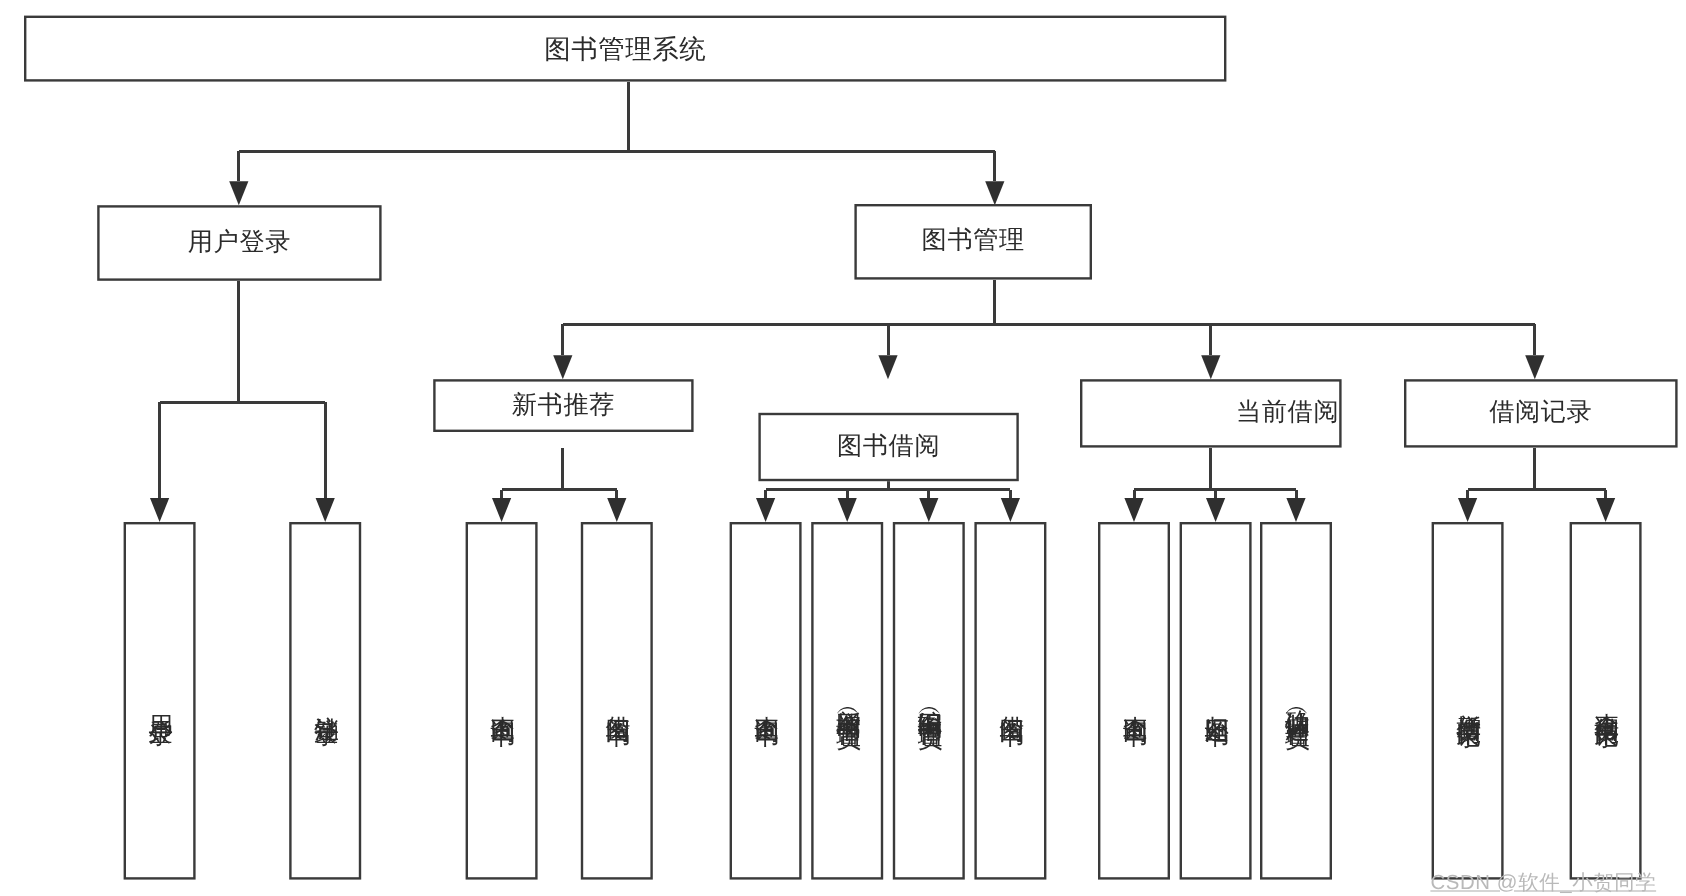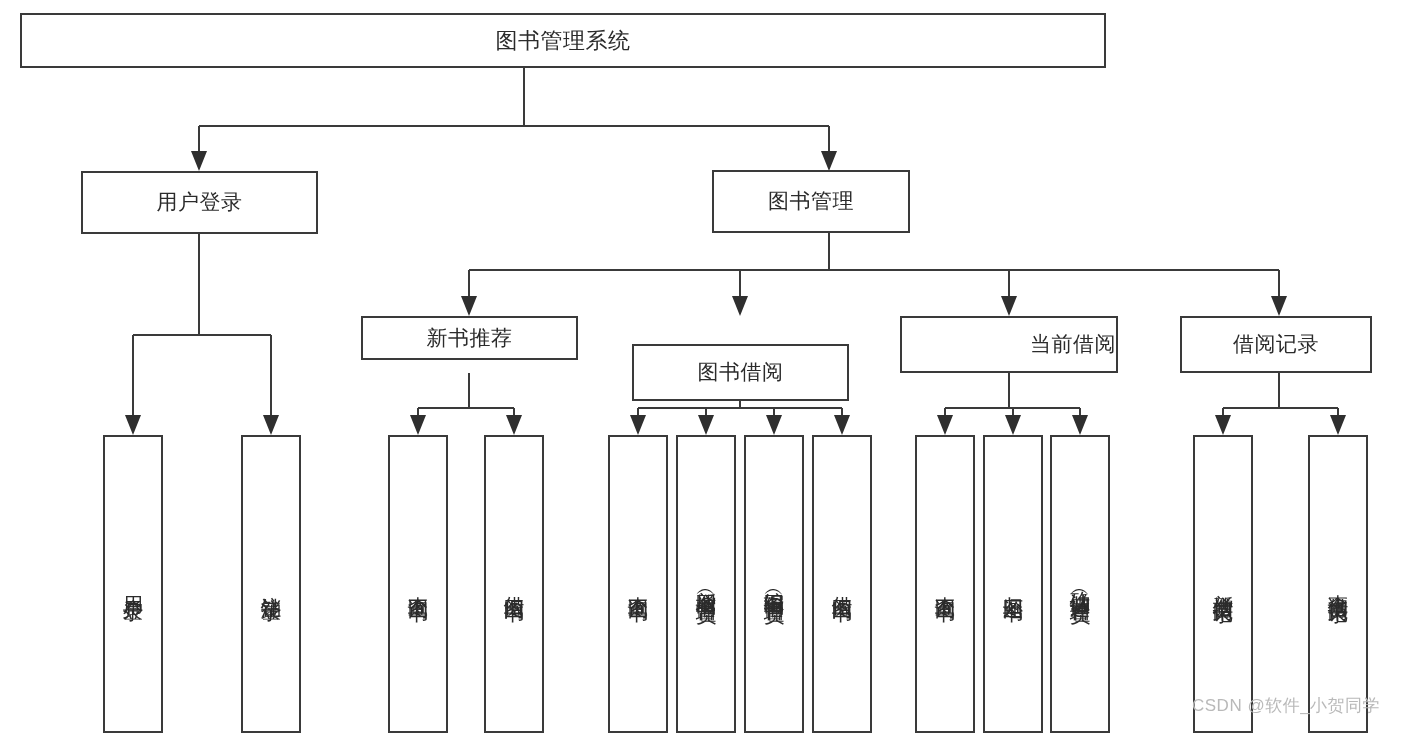--- a/index.html
+++ b/index.html
@@ -116,39 +116,39 @@
       <polygon points="1072,415 1088,415 1080,435" fill="#2f2f2f"></polygon>
       <line x1="1279" y1="373" x2="1279" y2="408" stroke="#3a3a3a" stroke-width="2.5" shape-rendering="crispEdges"></line>
       <line x1="1223" y1="408" x2="1338" y2="408" stroke="#3a3a3a" stroke-width="2.5" shape-rendering="crispEdges"></line>
       <line x1="1223" y1="408" x2="1223" y2="415" stroke="#3a3a3a" stroke-width="2.5" shape-rendering="crispEdges"></line>
       <polygon points="1215,415 1231,415 1223,435" fill="#2f2f2f"></polygon>
       <line x1="1338" y1="408" x2="1338" y2="415" stroke="#3a3a3a" stroke-width="2.5" shape-rendering="crispEdges"></line>
       <polygon points="1330,415 1346,415 1338,435" fill="#2f2f2f"></polygon>
     </svg>
 
   <div id="nodes-layer">
-      <div class="node horizontal root" style="left: 20px; top: 13px; width: 1086px; height: 55px;">
+      <div class="node horizontal root" style="left: 20px; top: 13px; width: 1002px; height: 55px;">
         <span class="node-label">图书管理系统</span>
       </div>
       <div class="node horizontal level2" style="left: 81px; top: 171px; width: 237px; height: 63px;">
         <span class="node-label">用户登录</span>
       </div>
       <div class="node horizontal level2" style="left: 712px; top: 170px; width: 198px; height: 63px;">
         <span class="node-label">图书管理</span>
       </div>
       <div class="node horizontal level3" style="left: 361px; top: 316px; width: 217px; height: 44px;">
         <span class="node-label">新书推荐</span>
       </div>
       <div class="node horizontal level3" style="left: 632px; top: 316px; width: 217px; height: 57px; margin-top: 28px;">
         <span class="node-label">图书借阅</span>
       </div>
       <div class="node horizontal level3" style="left: 900px; top: 316px; width: 218px; height: 57px; justify-content: flex-end;">
         <span class="node-label">当前借阅</span>
       </div>
-      <div class="node horizontal level3" style="left: 1170px; top: 316px; width: 192px; height: 57px; margin-left: 10px;">
+      <div class="node horizontal level3" style="left: 1170px; top: 316px; width: 228px; height: 57px;">
         <span class="node-label">借阅记录</span>
       </div>
       <div class="node vertical leaf" style="left: 103px; top: 435px; width: 60px; height: 298px;">
         <span class="node-label">用户登录</span>
       </div>
       <div class="node vertical leaf" style="left: 241px; top: 435px; width: 60px; height: 298px;">
         <span class="node-label">注销登录</span>
       </div>
       <div class="node vertical leaf" style="left: 388px; top: 435px; width: 60px; height: 298px;">
         <span class="node-label">查询图书</span>
@@ -178,15 +178,15 @@
         <span class="node-label">确认归还（管理员）</span>
       </div>
       <div class="node vertical leaf" style="left: 1193px; top: 435px; width: 60px; height: 298px;">
         <span class="node-label">新增借阅记录</span>
       </div>
       <div class="node vertical leaf" style="left: 1308px; top: 435px; width: 60px; height: 298px;">
         <span class="node-label">查询借阅记录</span>
       </div>
     </div>
 
-  <div class="watermark" style="left: 1192px; top: 694px;">CSDN @软件_小贺同学</div>
+  <div class="watermark" style="left: 1192px; top: 724px; text-decoration: underline;">CSDN @软件_小贺同学</div>
 
 </div>
 
 </body></html>

